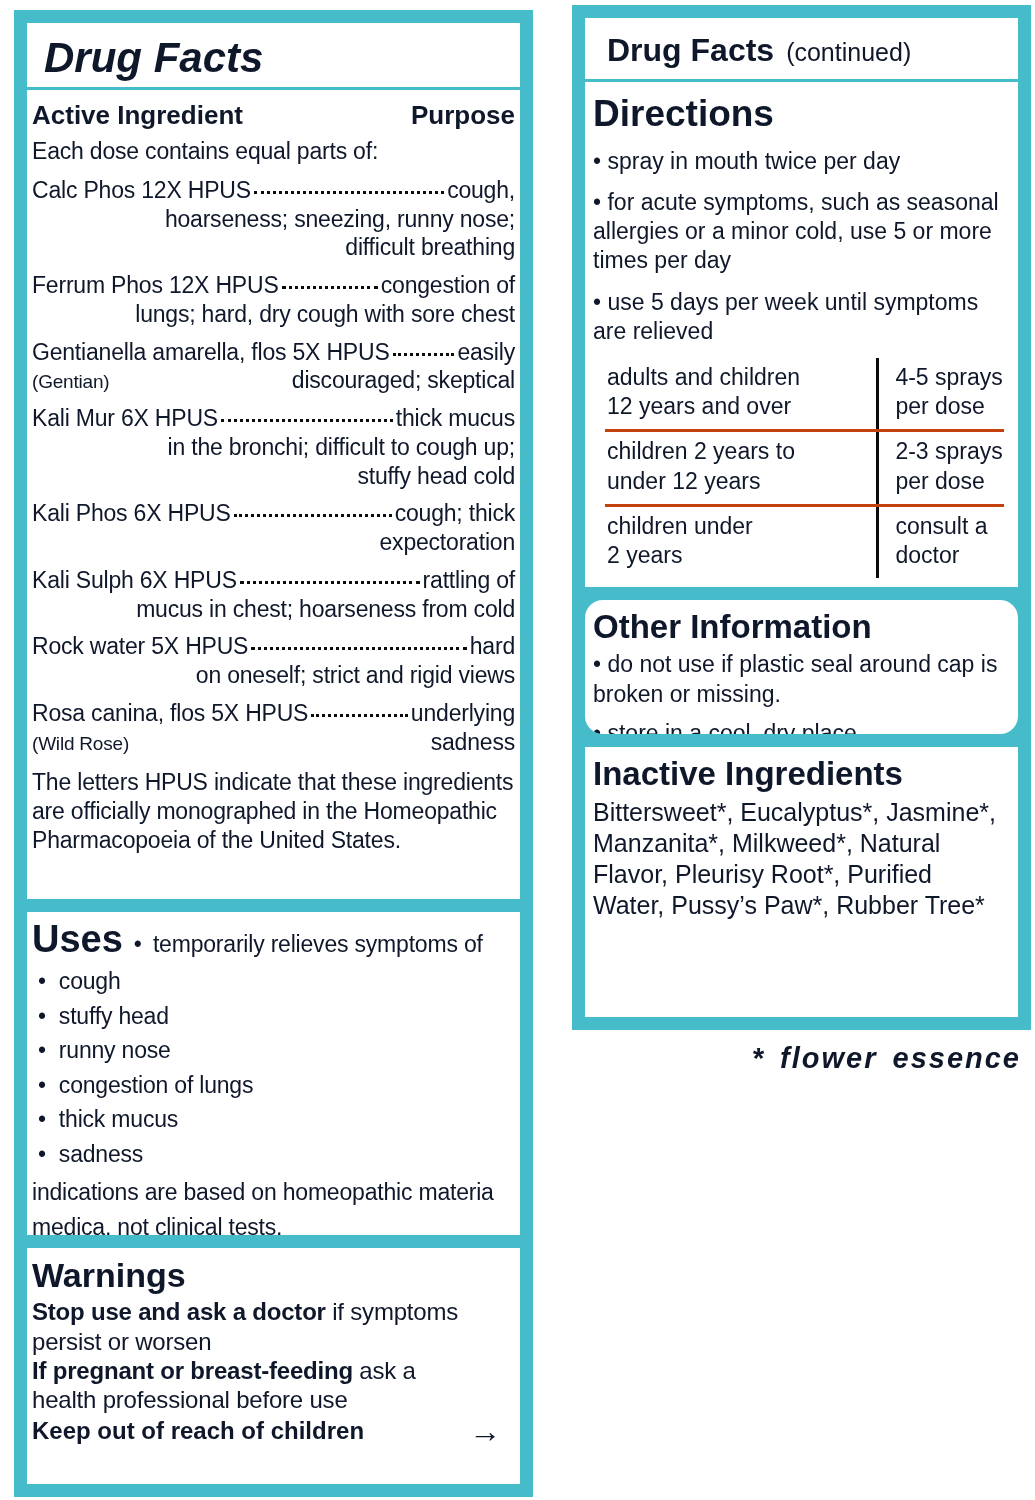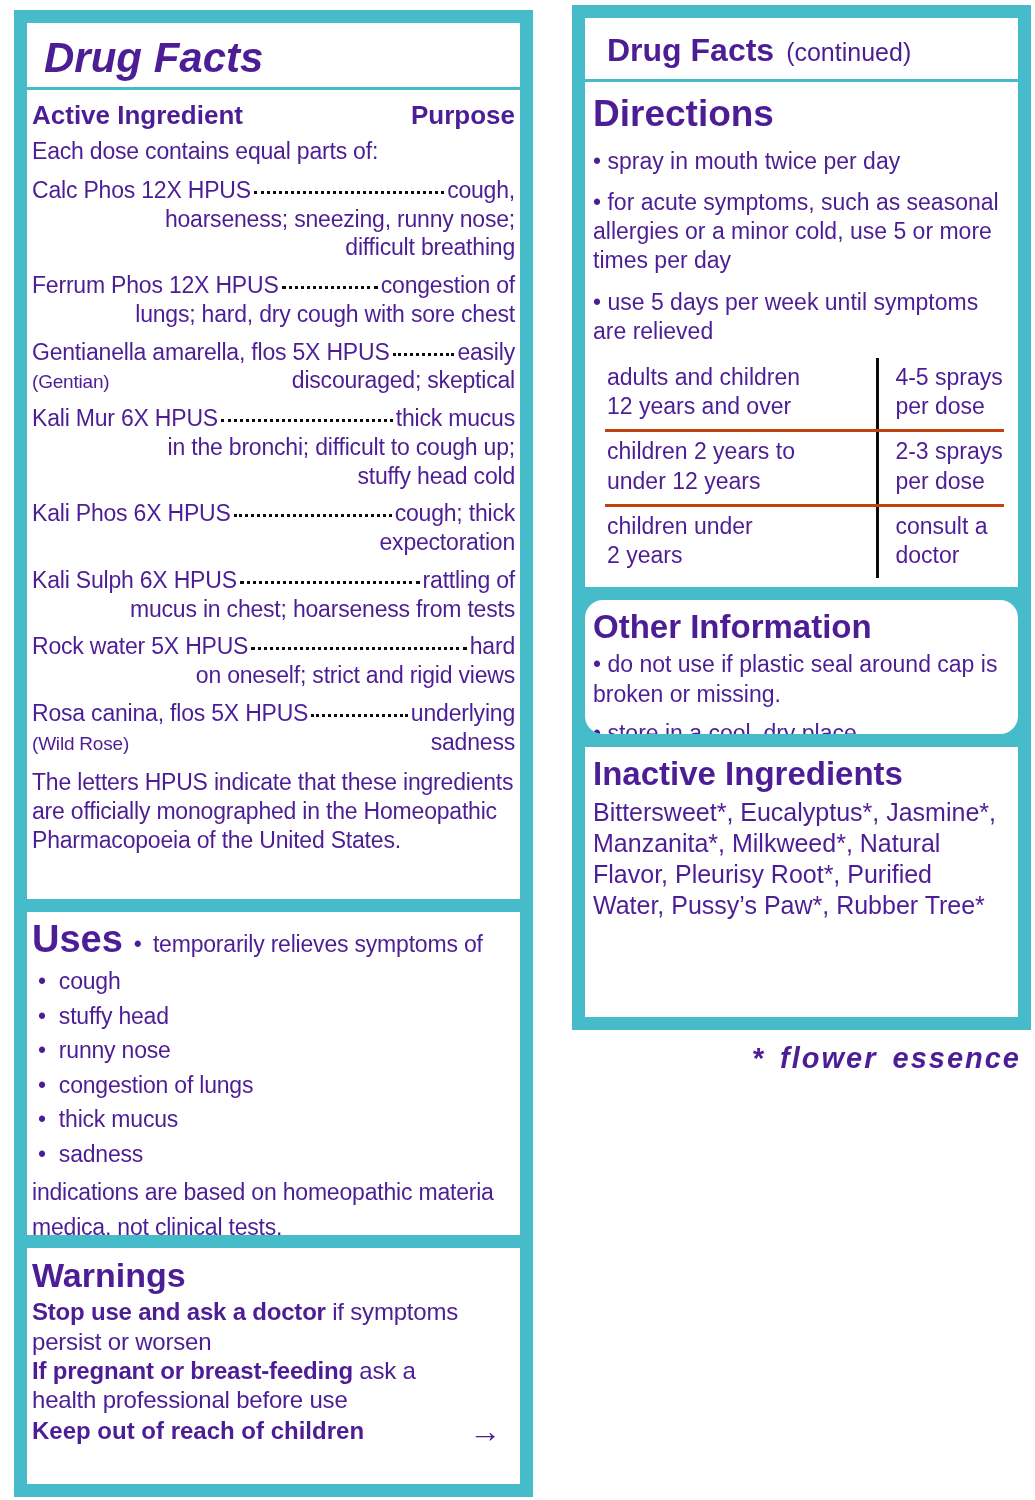--- a/index.html
+++ b/index.html
@@ -1,17 +1,17 @@
 <!DOCTYPE html>
 <html><head>
 <meta charset="utf-8">
 <style>
   html,body{margin:0;padding:0;background:#ffffff;}
   .page{position:relative;width:1035px;height:1500px;background:#ffffff;overflow:hidden;
-        font-family:"Liberation Sans","DejaVu Sans",sans-serif;color:#4c1d95;}
+        font-family:"Liberation Sans","DejaVu Sans",sans-serif;color:#0f172a;}
   .col{position:absolute;box-sizing:border-box;background:#46bccb;
        display:flex;flex-direction:column;gap:13px;padding:13px;}
   .col-left{left:14px;top:10px;width:519px;height:1487px;}
   .col-right{left:572px;top:5px;width:459px;height:1025px;}
   .panel{background:#ffffff;box-sizing:border-box;overflow:hidden;}
 
   
   .panel-main{height:900px;padding:8px 5px 0 5px;}
   .df-title{font-size:42px;font-weight:bold;font-style:italic;margin:4px 0 4px 12px;line-height:1.1;}
   .teal-rule{height:3px;background:#46bccb;margin:6px -5px 10px -5px;}
@@ -135,21 +135,21 @@
           </div>
           <div class="cont">expectoration</div>
         </div>
 
         <div class="ingredient">
           <div class="ing-line">
             <span class="ing-name">Kali Sulph 6X HPUS</span>
             <span class="leader"></span>
             <span class="ing-purpose">rattling of</span>
           </div>
-          <div class="cont">mucus in chest; hoarseness from tests</div>
+          <div class="cont">mucus in chest; hoarseness from cold</div>
         </div>
 
         <div class="ingredient">
           <div class="ing-line">
             <span class="ing-name">Rock water 5X HPUS</span>
             <span class="leader"></span>
             <span class="ing-purpose">hard</span>
           </div>
           <div class="cont">on oneself; strict and rigid views</div>
         </div>

